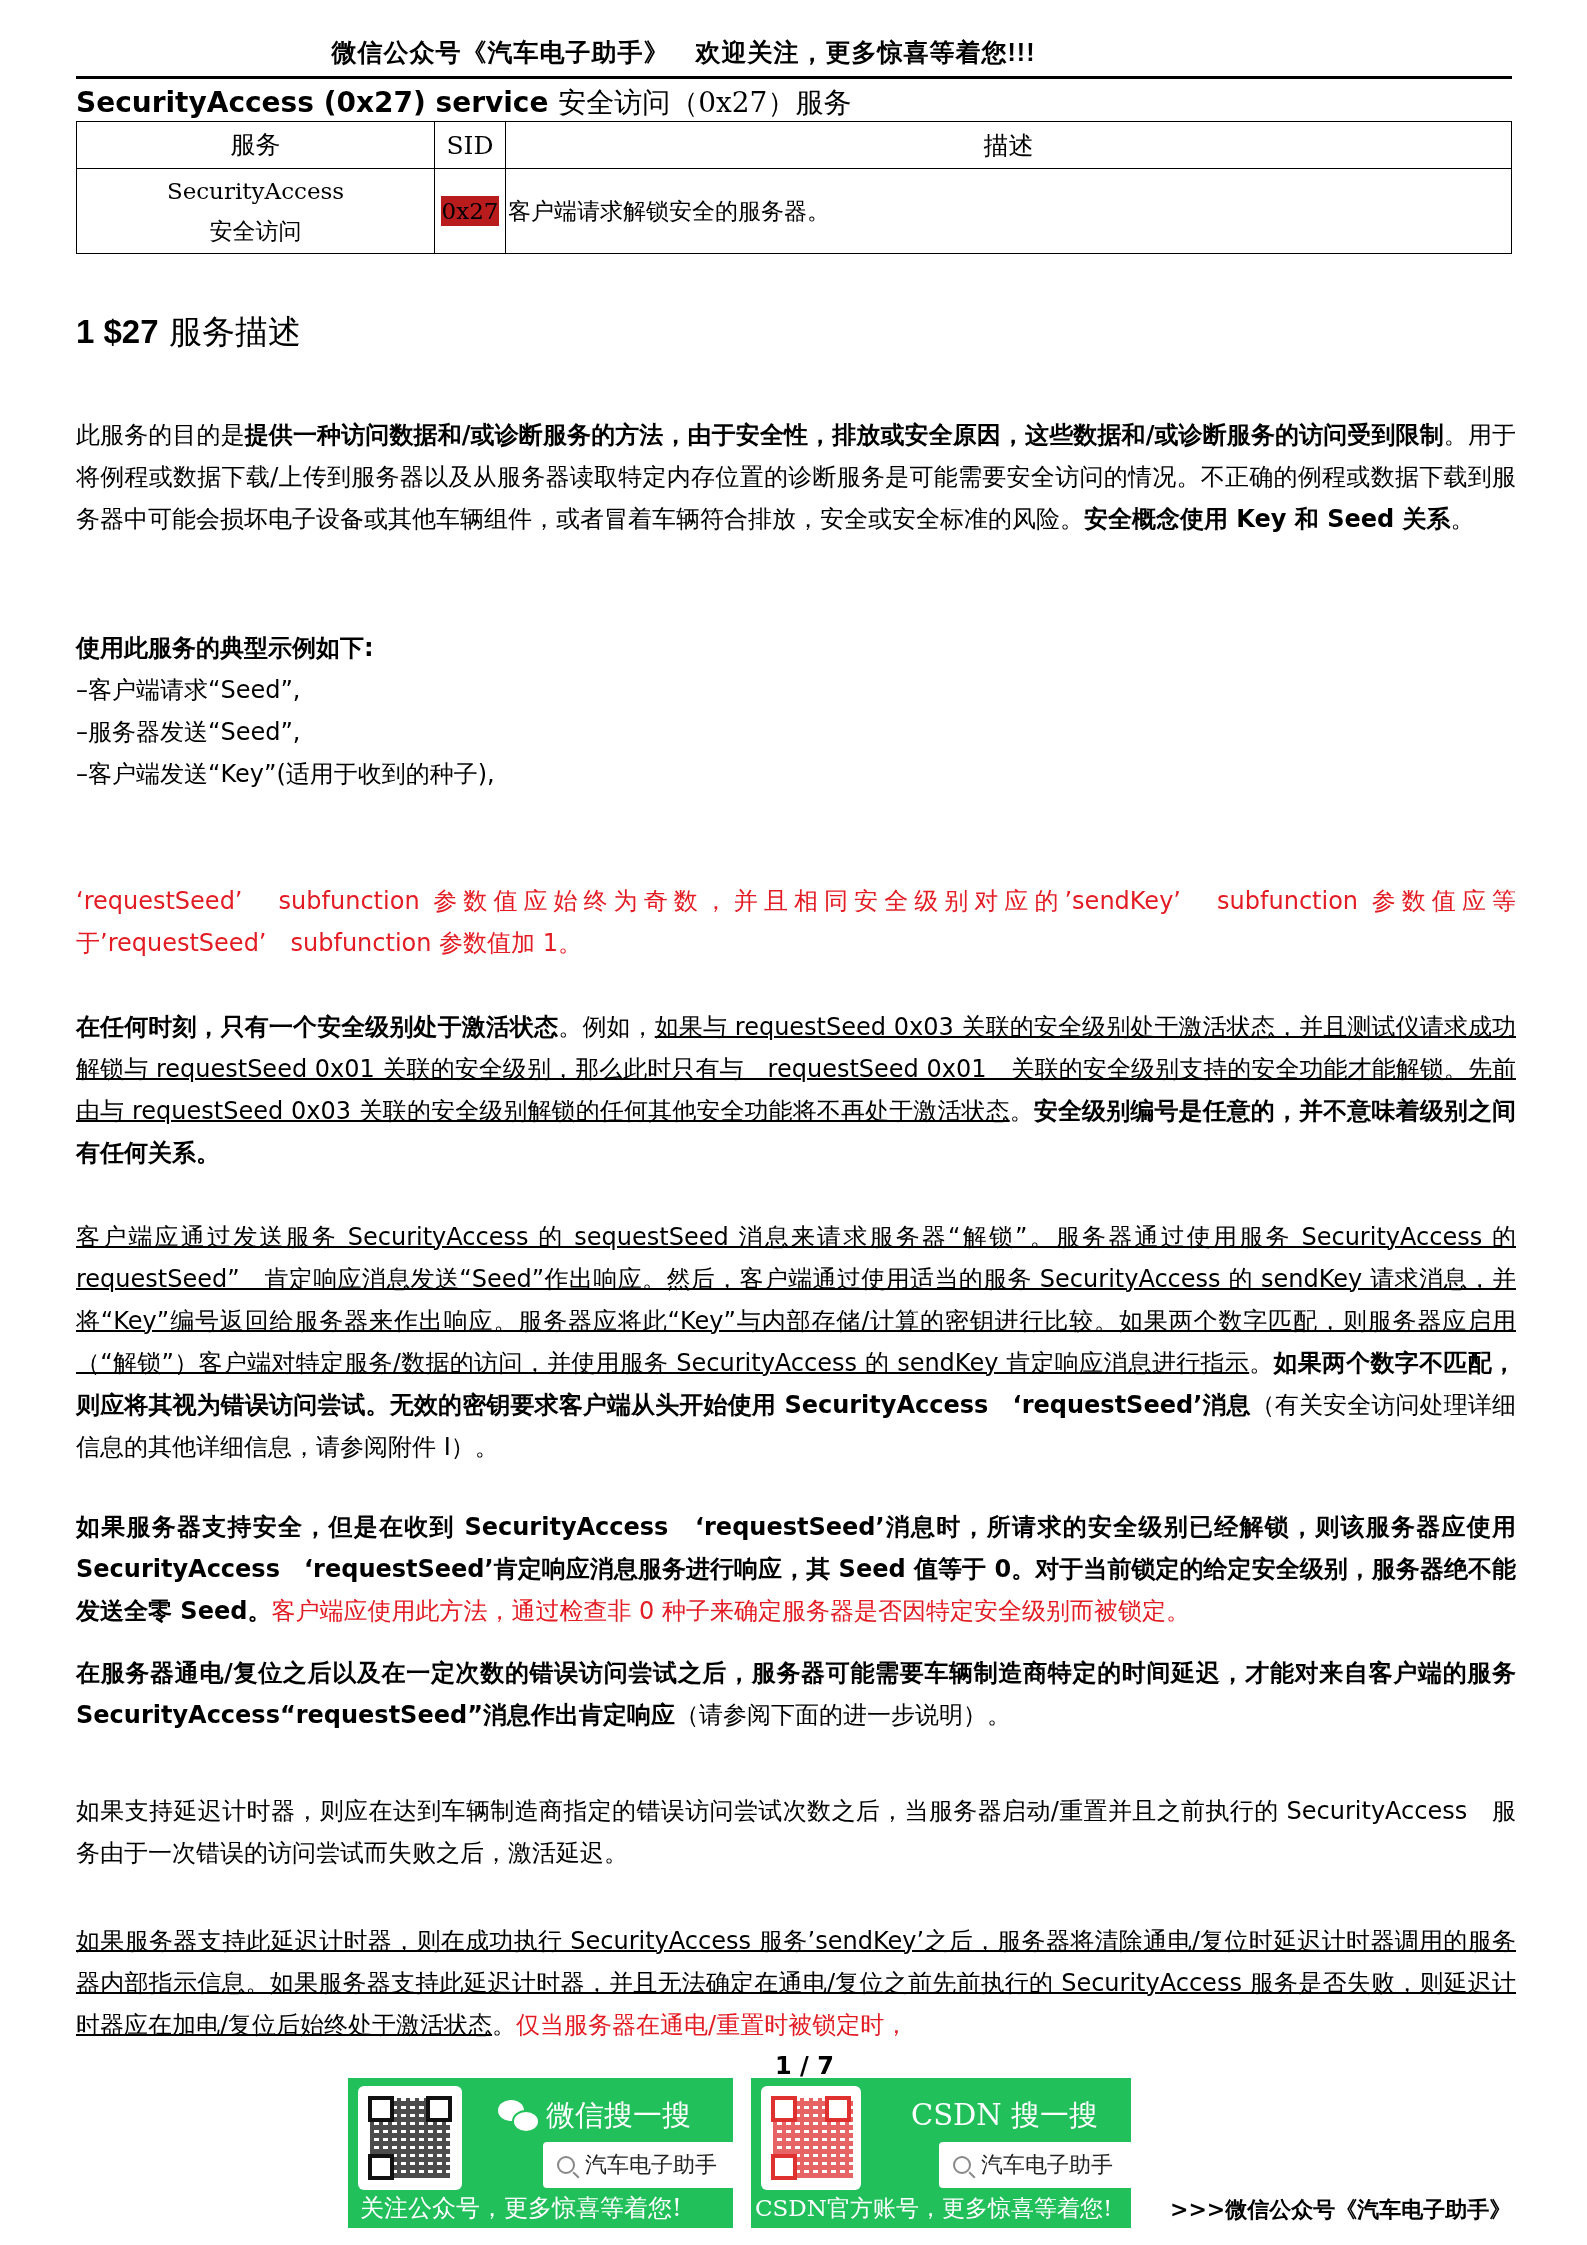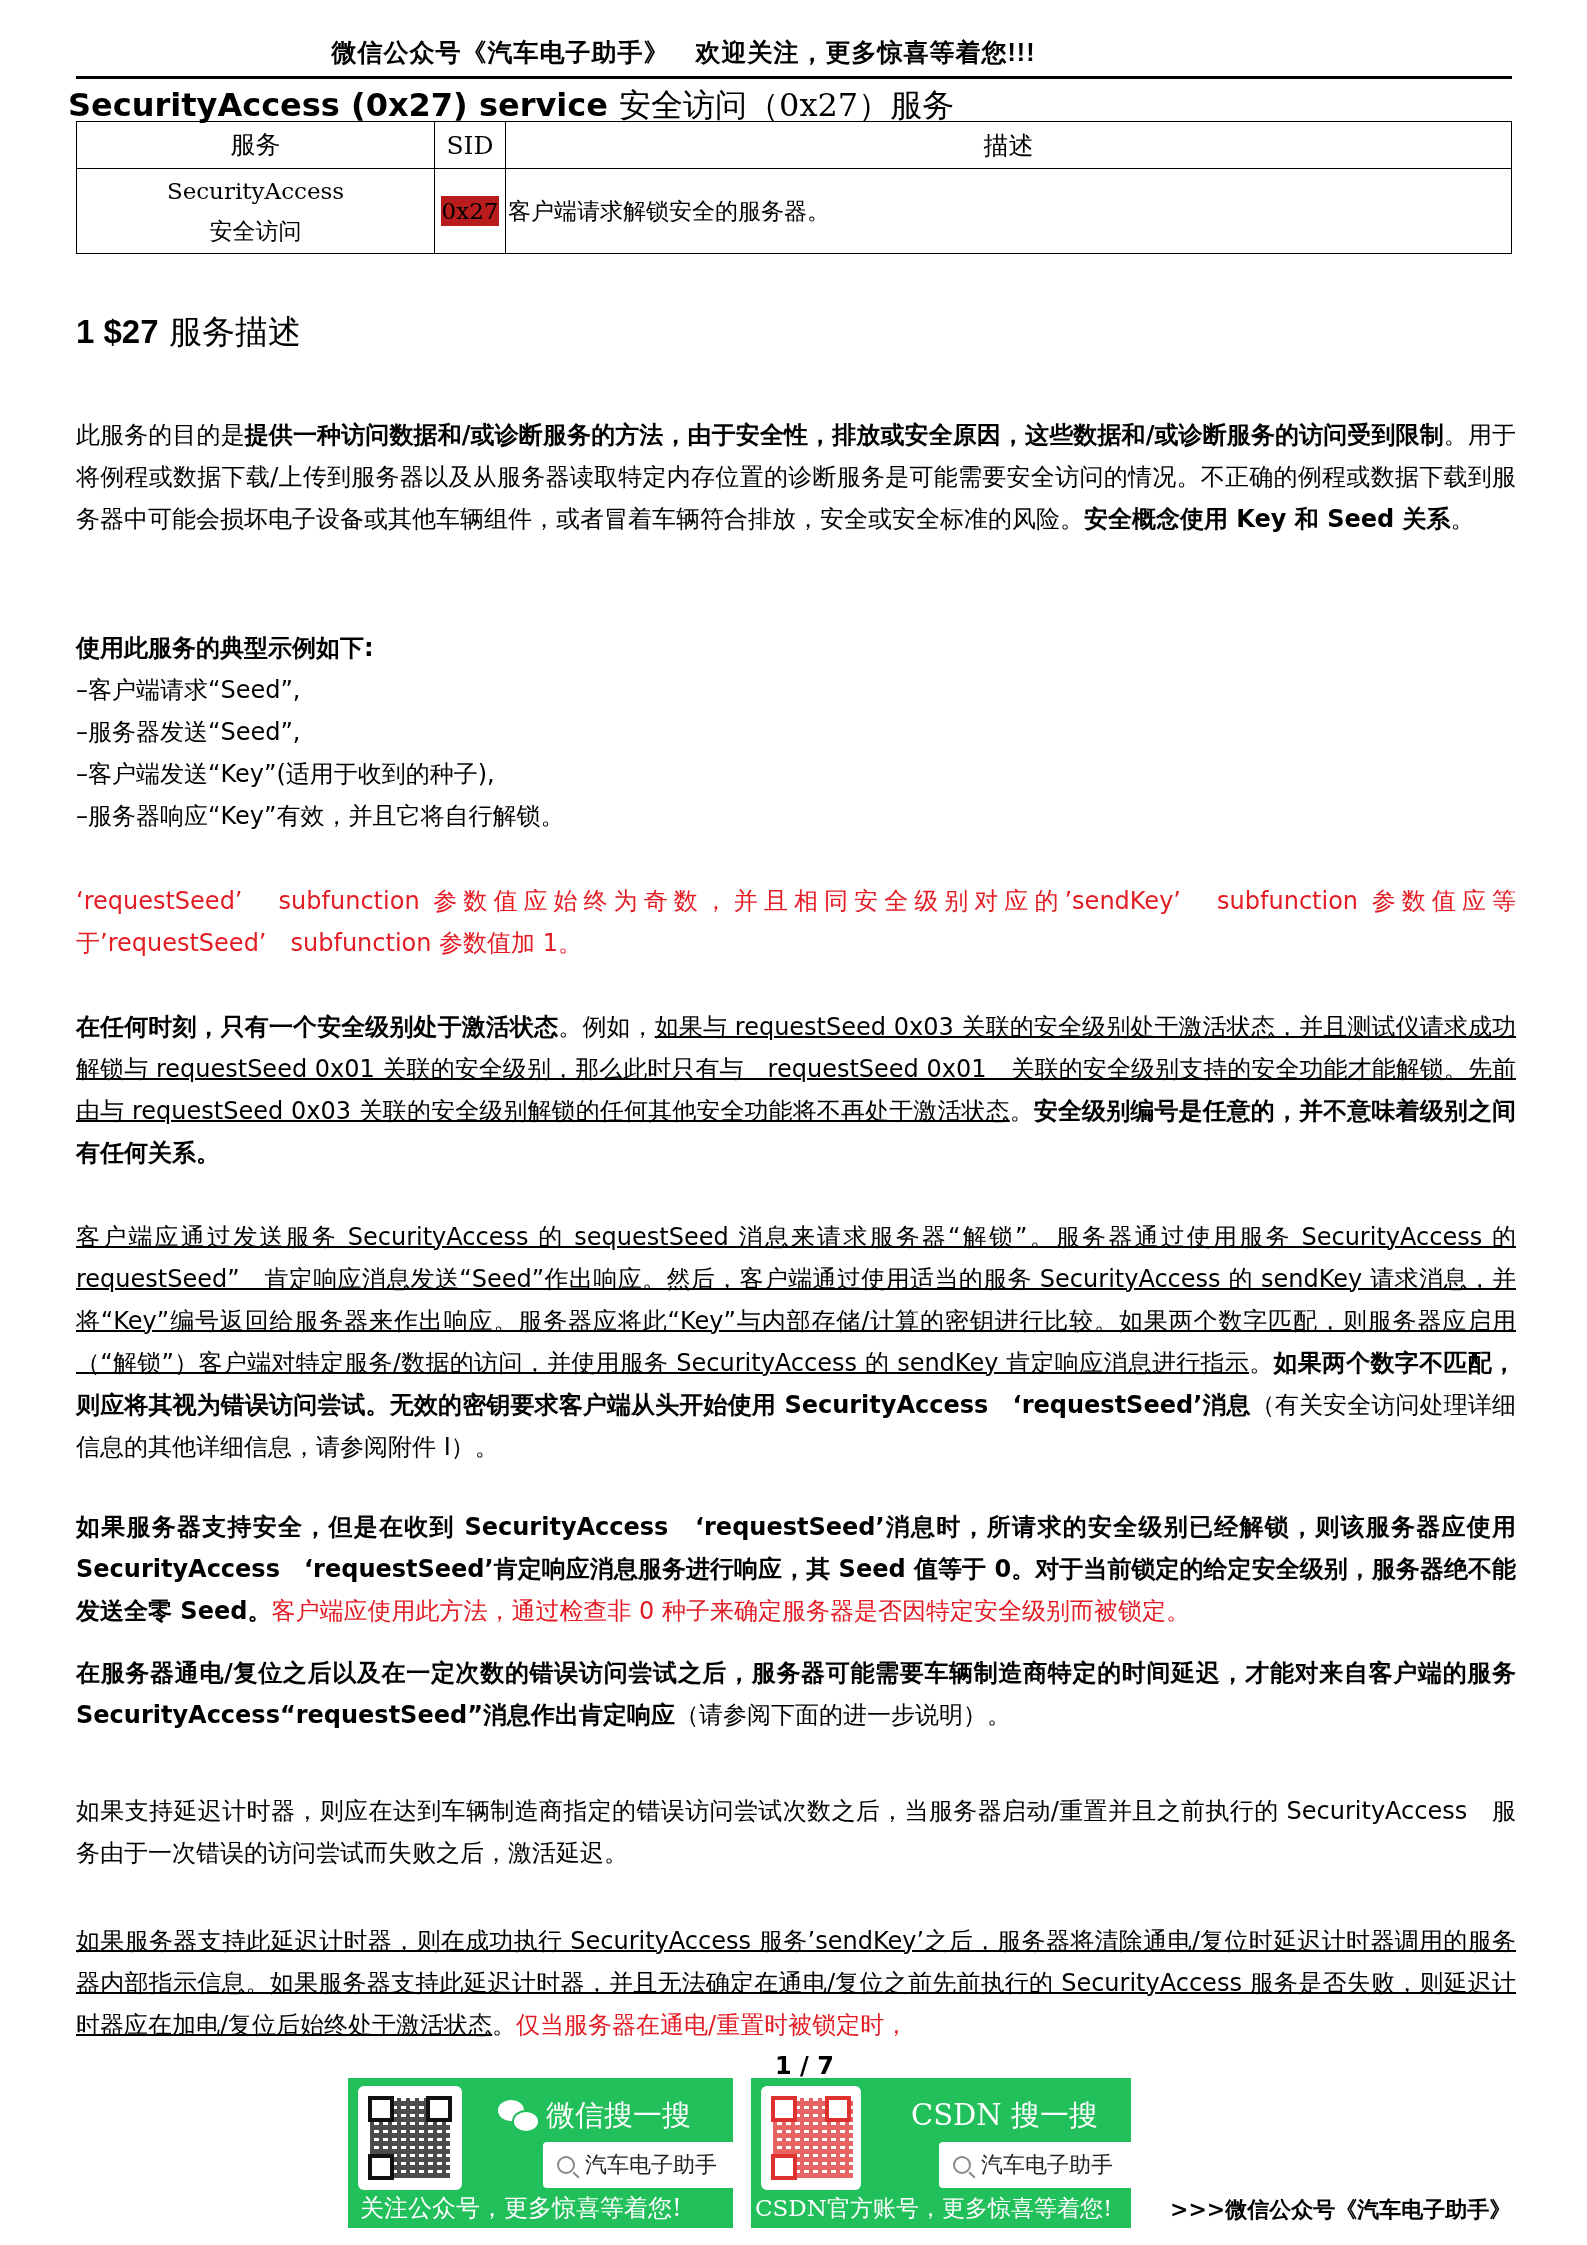--- a/index.html
+++ b/index.html
@@ -1,21 +1,21 @@
 <!DOCTYPE html>
 <html><head>
 <meta charset="utf-8">
 <style>
   html, body { margin:0; padding:0; background:#ffffff; }
   body { width:1587px; height:2245px; position:relative; overflow:hidden;
          font-family:"DejaVu Sans", "Liberation Sans", sans-serif; color:#000; }
   .page-header { position:absolute; left:0; top:36px; width:1367px; text-align:center;
                  font-family:Liberation Sans, sans-serif; font-weight:bold; font-size:25px; letter-spacing:1px; }
   .header-rule { position:absolute; left:76px; top:76px; width:1436px; height:3px; background:#000; }
-  .doc-title { position:absolute; left:68px; top:84px; font-size:32px; font-weight:bold; white-space:nowrap; }
+  .doc-title { position:absolute; left:76px; top:84px; font-size:28px; font-weight:bold; white-space:nowrap; }
   .doc-title .cn { font-weight:normal; font-family:"DejaVu Serif","Liberation Serif", serif; }
   table.svc { position:absolute; left:76px; top:121px; width:1436px; border-collapse:collapse;
               font-family:"DejaVu Serif","Liberation Serif", serif; }
   table.svc td, table.svc th { border:1.5px solid #000; font-weight:normal; }
   table.svc th { height:44px; font-size:25px; }
   table.svc td { height:82px; font-size:23px; }
   .c1 { width:355px; text-align:center; line-height:40px; }
   .c2 { width:70px; text-align:center; padding:0 !important; }
   .sid-hl { background:#b91c1c; padding:2px 1px; }
   .c3 { text-align:left; padding-left:2px; }
@@ -81,21 +81,20 @@
 
 <div class="para" style="top:414px;">
   <span>此服务的目的是</span><span class="b">提供一种访问数据和/或诊断服务的方法，由于安全性，排放或安全原因，这些数据和/或诊断服务的访问受到限制</span><span>。用于将例程或数据下载/上传到服务器以及从服务器读取特定内存位置的诊断服务是可能需要安全访问的情况。不正确的例程或数据下载到服务器中可能会损坏电子设备或其他车辆组件，或者冒着车辆符合排放，安全或安全标准的风险。</span><span class="b">安全概念使用 Key 和 Seed 关系</span><span>。</span>
 </div>
 
 <div class="para" style="top:627px;">
   <div class="b">使用此服务的典型示例如下:</div>
   <div>–客户端请求“Seed”,</div>
   <div>–服务器发送“Seed”,</div>
   <div>–客户端发送“Key”(适用于收到的种子),</div>
-  <div>–服务器响应“Key”有效，并且它将自行解锁。</div>
 </div>
 
 <div class="para r" style="top:880px;color:#e31b23;">‘requestSeed’　subfunction 参数值应始终为奇数，并且相同安全级别对应的’sendKey’　subfunction 参数值应等于’requestSeed’　subfunction 参数值加 1。</div>
 
 <div class="para" style="top:1006px;">
   <span class="b">在任何时刻，只有一个安全级别处于激活状态</span><span>。例如，</span><span class="u">如果与 requestSeed 0x03 关联的安全级别处于激活状态，并且测试仪请求成功解锁与 requestSeed 0x01 关联的安全级别，那么此时只有与　requestSeed 0x01　关联的安全级别支持的安全功能才能解锁。先前由与 requestSeed 0x03 关联的安全级别解锁的任何其他安全功能将不再处于激活状态</span><span>。</span><span class="b">安全级别编号是任意的，并不意味着级别之间有任何关系。</span>
 </div>
 
 <div class="para" style="top:1216px;">
   <span class="u">客户端应通过发送服务 SecurityAccess 的 sequestSeed 消息来请求服务器“解锁”。服务器通过使用服务 SecurityAccess 的 requestSeed”　肯定响应消息发送“Seed”作出响应。然后，客户端通过使用适当的服务 SecurityAccess 的 sendKey 请求消息，并将“Key”编号返回给服务器来作出响应。服务器应将此“Key”与内部存储/计算的密钥进行比较。如果两个数字匹配，则服务器应启用（“解锁”）客户端对特定服务/数据的访问，并使用服务 SecurityAccess 的 sendKey 肯定响应消息进行指示</span><span>。</span><span class="b">如果两个数字不匹配，则应将其视为错误访问尝试。无效的密钥要求客户端从头开始使用 SecurityAccess　‘requestSeed’消息</span><span>（有关安全访问处理详细信息的其他详细信息，请参阅附件 I）。</span>

